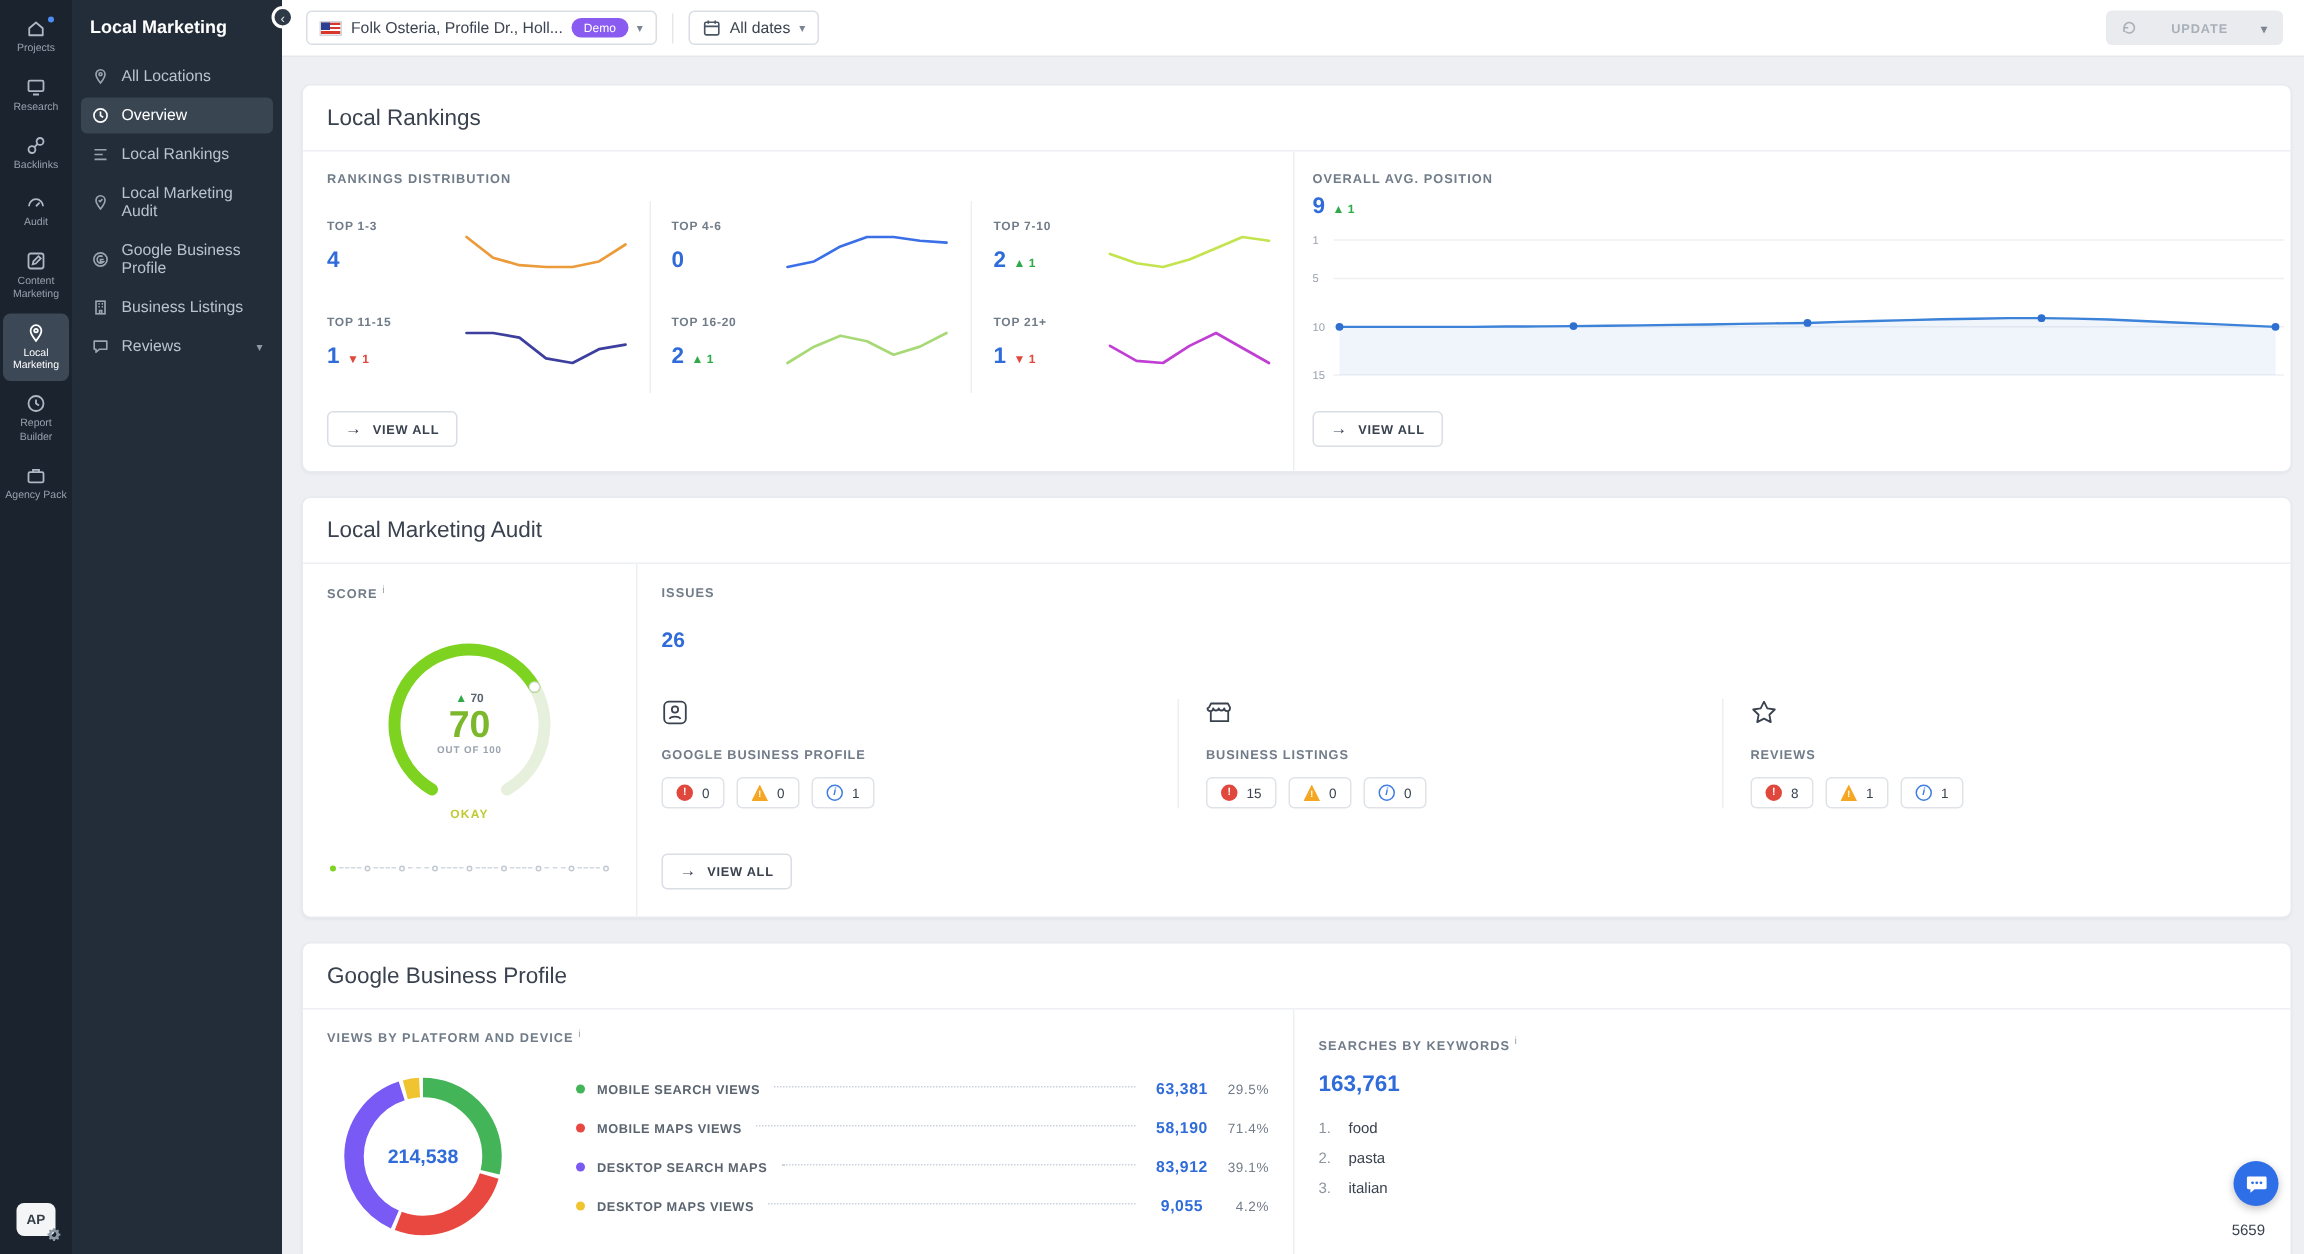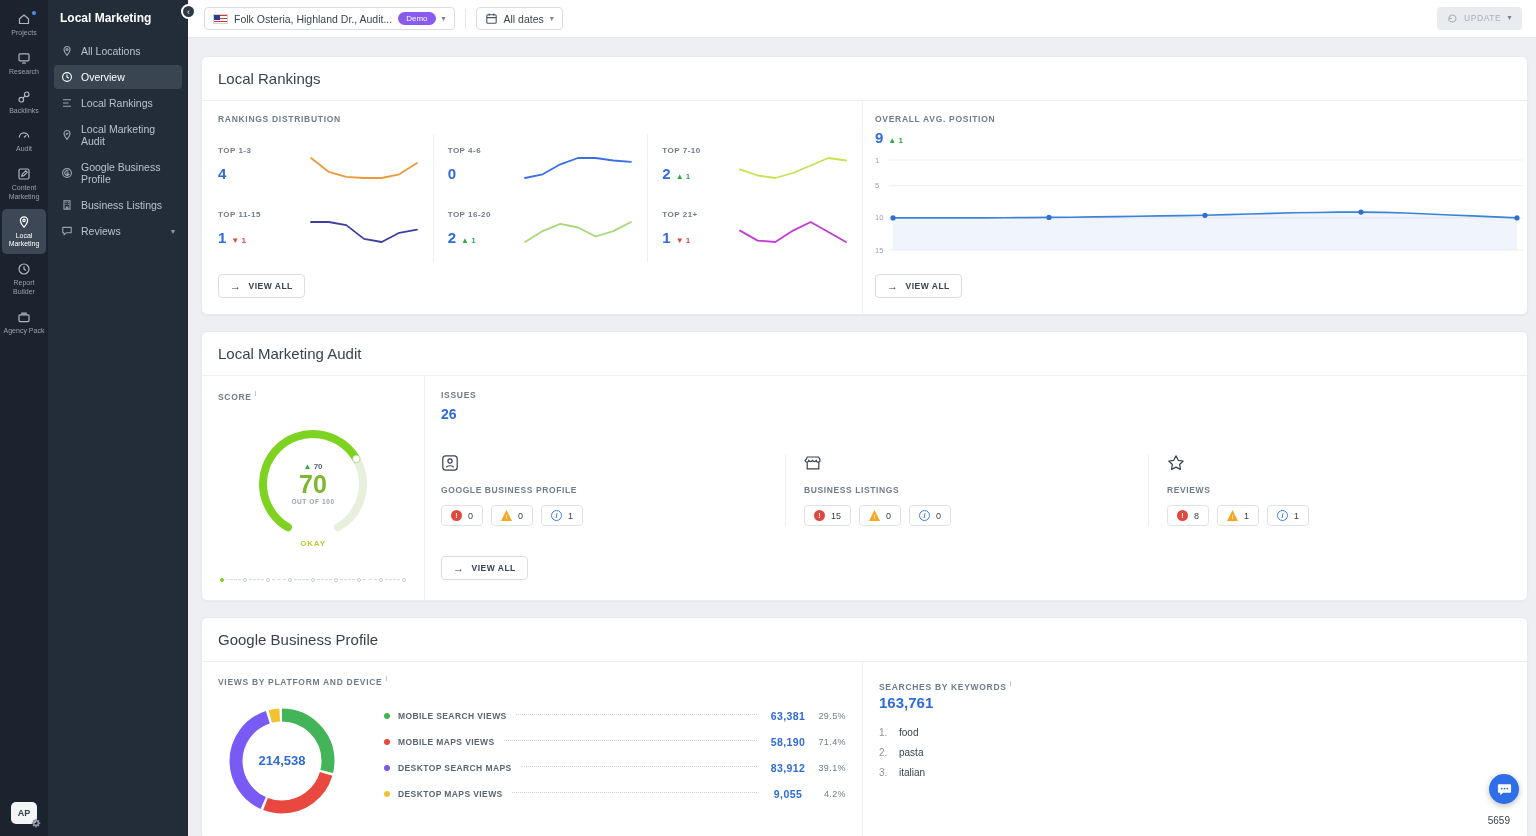--- a/index.html
+++ b/index.html
@@ -30,21 +30,21 @@
   
   .main { position:absolute; left:188px; top:0; width:1348px; height:836px; }
   .topbar { height:38px; background:#fff; border-bottom:1px solid #e4e7eb; display:flex; align-items:center; padding:0 14px 0 16px; gap:10px; }
   .selector { display:flex; align-items:center; gap:6px; border:1px solid #d9dee4; border-radius:4px; padding:4px 8px; font-size:10.5px; color:#3c4450; background:#fff; cursor:pointer; }
   .flag { width:15px; height:10px; background:repeating-linear-gradient(#d9372c 0 1.5px,#fff 1.5px 3px); position:relative; border:0.5px solid #d2d6db; }
   .flag::after { content:""; position:absolute; left:0; top:0; width:6px; height:5px; background:#2c3e8f; }
   .demo-badge { background:#8a5bf0; color:#fff; font-size:8px; padding:2px 8px; border-radius:9px; }
   .chev { font-size:8px; color:#7b8591; }
   .tb-sep { width:1px; height:20px; background:#e4e7eb; }
   .cal-ico { width:13px; height:13px; color:#4a5starting5; color:#4a5562; }
-  .update-btn { margin-left:auto; display:flex; align-items:flex-start; gap:6px; background:#e9ebee; color:#a9b0b9; font-size:8.5px; font-weight:normal; letter-spacing:0.6px; padding:6px 10px; border-radius:4px; cursor:pointer; }
+  .update-btn { margin-left:auto; display:flex; align-items:flex-end; gap:22px; background:#e9ebee; color:#a9b0b9; font-size:8.5px; font-weight:bold; letter-spacing:0.6px; padding:6px 10px; border-radius:4px; cursor:pointer; }
   .update-btn svg { width:11px; height:11px; }
 
   .content { position:absolute; top:38px; left:0; width:1348px; height:798px; overflow:hidden; padding:18px 8px 0 13px; }
   .card { background:#fff; border:1px solid #e7eaee; border-radius:6px; box-shadow:0 1px 2px rgba(16,24,40,0.04); margin-bottom:16px; }
   .card-title { font-size:15px; color:#39424e; padding:13px 16px; border-bottom:1px solid #edeff2; }
   .sec-label { font-size:8.5px; font-weight:bold; letter-spacing:0.7px; color:#717c89; }
   .sec-label sup { color:#9aa3ae; font-weight:normal; font-size:7px; }
   .big-blue { color:#2f6bd9; font-weight:bold; }
   .delta { font-size:8px; font-weight:bold; }
   .delta.up { color:#2faa48; }
@@ -101,21 +101,21 @@
   .gbp-right { flex:1; border-left:1px solid #edeff2; padding:18px 16px; }
   .donut-row { display:flex; align-items:flex-start; margin-top:14px; }
   .donut-wrap { position:relative; width:120px; height:120px; margin-left:4px; }
   .donut-center { position:absolute; inset:0; display:flex; align-items:center; justify-content:center; font-size:13px; }
   .legend { flex:1; margin-left:42px; margin-top:2px; }
   .leg-row { display:flex; align-items:center; height:26px; font-size:8.5px; font-weight:bold; letter-spacing:0.4px; color:#5b6570; }
   .leg-dot { width:6px; height:6px; border-radius:50%; margin-right:8px; flex:0 0 6px; }
   .leg-leader { flex:1; border-bottom:1px dotted #ccd2d9; margin:0 9px 3px; }
   .leg-val { font-size:10.5px; width:44px; text-align:center; }
   .leg-pct { font-size:9px; font-weight:normal; color:#717c89; width:36px; text-align:right; }
-  .kw-total { font-size:15px; margin-top:2px; }
+  .kw-total { font-size:15px; margin-top:12px; }
   .kw-list { margin-top:12px; }
   .kw-row { display:flex; gap:8px; font-size:10px; color:#39424e; padding:4px 0 5px; }
   .kw-rank { color:#8b94a0; width:12px; }
 
   
   .chat-fab { position:absolute; right:17px; bottom:32px; width:30px; height:30px; border-radius:50%; background:#2e6fe8; display:flex; align-items:center; justify-content:center; box-shadow:0 2px 6px rgba(0,0,0,0.25); cursor:pointer; z-index:50; }
   .chat-fab svg { width:15px; height:15px; color:#fff; }
   .chat-count { position:absolute; right:26px; bottom:10px; font-size:10px; color:#39424e; z-index:50; }
 </style>
 </head>
@@ -240,21 +240,21 @@
       <span>Reviews</span>
       <span class="side-chevron">▾</span>
     </div>
   </nav>
 
   <div class="main">
 
     <div class="topbar">
       <div class="selector">
         <span class="flag"></span>
-        <span>Folk Osteria, Highland Dr., Audit...</span>
+        <span>Folk Osteria, Profile Dr., Holl...</span>
         <span class="demo-badge">Demo</span>
         <span class="chev">▾</span>
       </div>
       <div class="tb-sep"></div>
       <div class="selector">
         <svg class="cal-ico" viewBox="0 0 13 13" fill="none" stroke="#4a5562" stroke-width="1.1">
             <rect x="1.8" y="2.8" width="9.4" height="8.4" rx="1"></rect>
             <path d="M1.8 5.6h9.4M4.2 1.6v2.2M8.8 1.6v2.2"></path>
           </svg>
         <span>All dates</span>
@@ -422,21 +422,21 @@
                 <span class="ss-dash"></span>
                 <span class="ss-dot"></span>
                 <span class="ss-dash"></span>
                 <span class="ss-dot"></span>
                 <span class="ss-dash"></span>
                 <span class="ss-dot"></span>
             </div>
           </div>
           <div class="audit-right">
             <div class="sec-label">ISSUES</div>
-            <div class="big-blue" style="font-size:14px; margin-top:6px;">26</div>
+            <div class="big-blue" style="font-size:14px; margin-top:18px;">26</div>
             <div class="issues-row">
               <div class="issue-group">
                 <svg class="issue-ico" viewBox="0 0 18 18" fill="none" stroke="currentColor" stroke-width="1.2">
                     <rect x="1.8" y="1.8" width="14.4" height="14.4" rx="3"></rect>
                     <circle cx="9" cy="7" r="2.1"></circle>
                     <path d="M5.4 13.4c.6-2.2 6.6-2.2 7.2 0"></path>
                   </svg>
                 <div class="issue-label">GOOGLE BUSINESS PROFILE</div>
                 <div class="chips">
                   <span class="chip">

